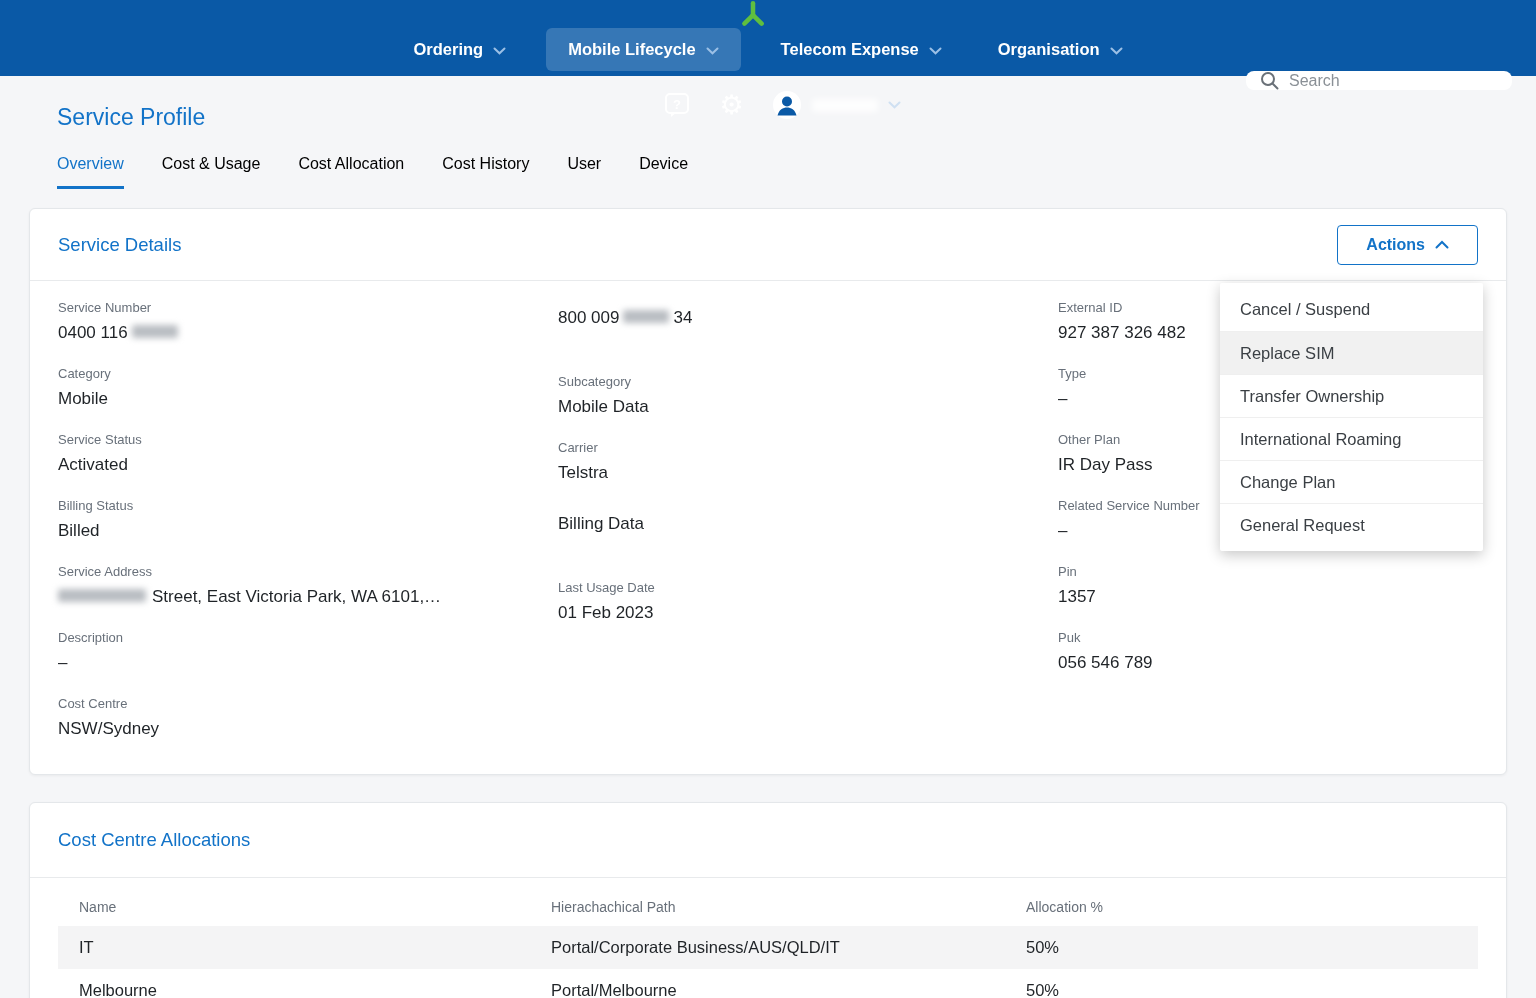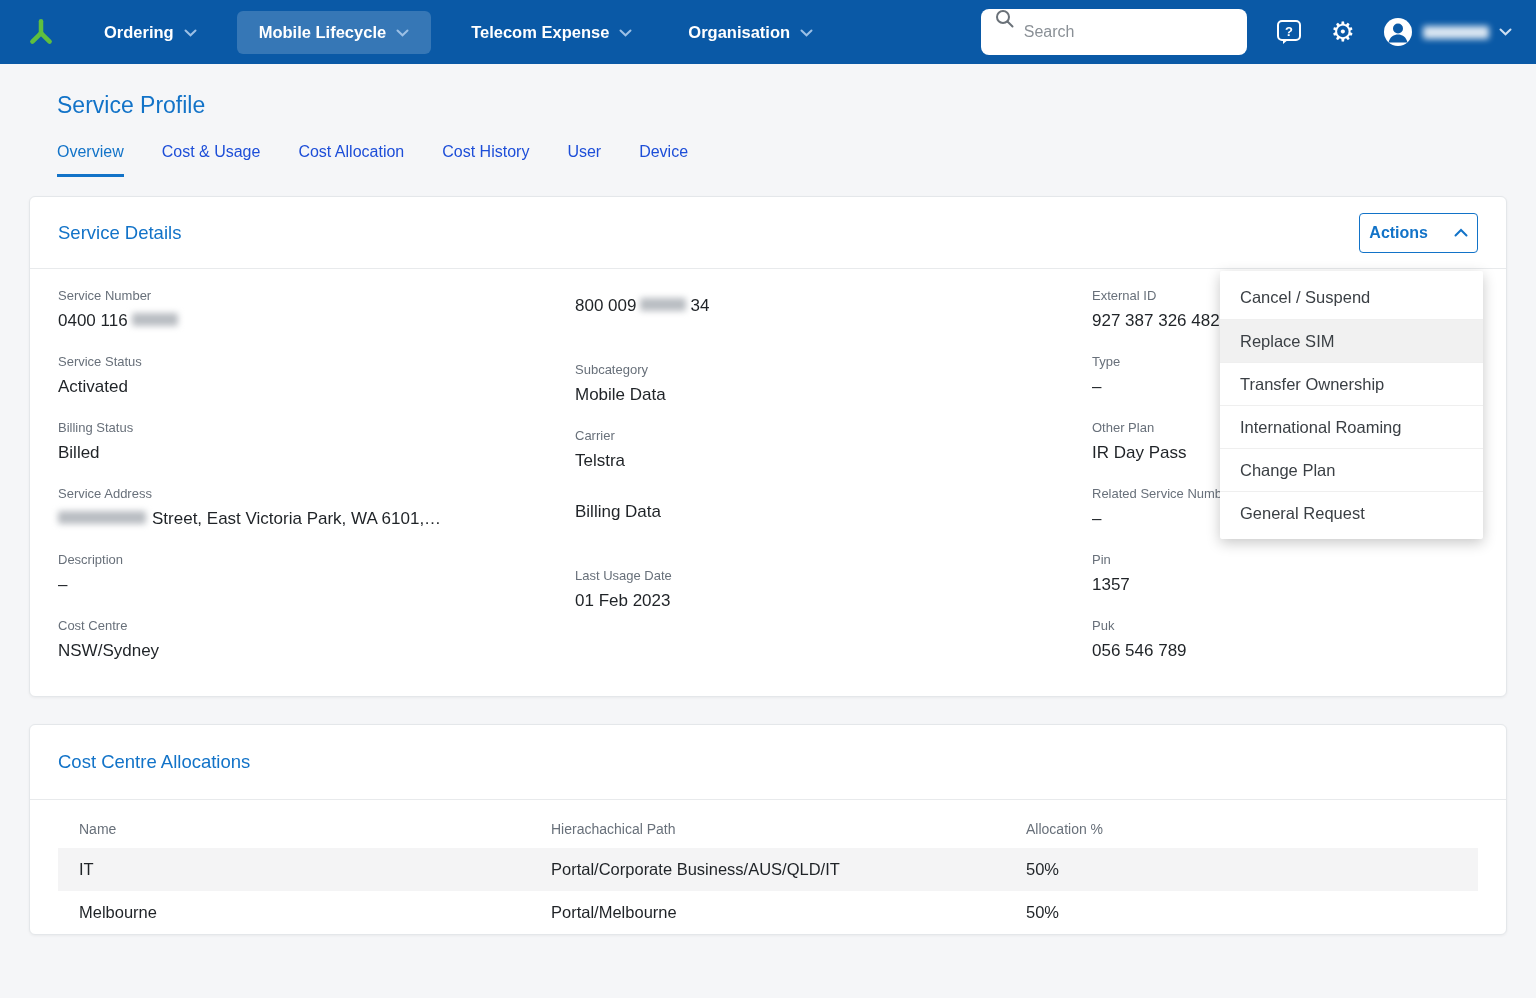--- a/index.html
+++ b/index.html
@@ -1,22 +1,22 @@
 <!DOCTYPE html>
 <html><head>
 <meta charset="utf-8">
 <style>
   * { margin:0; padding:0; box-sizing:border-box; }
   html,body { width:1536px; height:998px; overflow:hidden;
     font-family:"Liberation Sans","DejaVu Sans",sans-serif;
     background:#f5f6f8; }
 
   
-  .topnav { height:64px; background:#0a59a6; display:flex; align-items:center;
-    padding:0 24px; color:#fff; }
+  .topnav { height:76px; background:#0a59a6; display:flex; align-items:center;
+    padding:0 24px; color:#fff;flex-direction:column; }
   .logo { width:34px; height:34px; display:flex; align-items:center; justify-content:center;
     margin-right:30px; }
   .nav-items { display:flex; align-items:center; gap:24px; }
   .nav-item { display:flex; align-items:center; gap:10px; font-size:16.5px; font-weight:700;
     padding:12px 16px; border-radius:6px; cursor:pointer; white-space:nowrap; }
   .nav-item.active { background:rgba(255,255,255,0.18); padding:12px 22px; }
   .nav-chevron { margin-top:2px; }
 
   .search-box { margin-left:auto; width:266px; height:46px; background:#fff; border-radius:8px;
     display:flex; padding:0 14px; gap:10px; }
@@ -30,40 +30,40 @@
   .gear-glyph { font-size:27px; line-height:1; color:#fff; }
   .user-group { display:flex; align-items:center; gap:10px; cursor:pointer; }
   .redact { display:inline-block; background:#c9ccd1; border-radius:2px; filter:blur(3px); }
   .redact.on-blue { background:rgba(255,255,255,0.85); width:66px; height:13px; }
 
   
   .page { padding:0 29px; }
   .page-title { color:#1273c8; font-size:23px; font-weight:500; margin:28px 0 0 28px; }
 
   .tabs { display:flex; gap:38px; margin:24px 0 0 28px; }
-  .tab { font-size:16px; font-weight:500; color:#1d4ed8; padding-bottom:13px; cursor:pointer;
+  .tab { font-size:16px; font-weight:500; color:#000000; padding-bottom:13px; cursor:pointer;
     border-bottom:3px solid transparent; }
   .tab.active { color:#1273c8; border-bottom-color:#1273c8; }
 
   
   .card { background:#fff; border:1px solid #e4e7ea; border-radius:6px;
     box-shadow:0 1px 3px rgba(0,0,0,0.05); }
   .card-header { height:72px; display:flex; align-items:center; justify-content:space-between;
     padding:0 28px; border-bottom:1px solid #e8eaec; }
   .card-title { color:#1273c8; font-size:18.5px; font-weight:500; }
 
   .card.service-details { margin-top:19px; position:relative; }
 
-  .actions-btn { display:flex; align-items:center; gap:26px; background:#fff;
+  .actions-btn { display:flex; align-items:center; gap:10px; background:#fff;
     border:1px solid #1273c8; border-radius:4px; color:#1273c8; font-size:16px; font-weight:700;
-    padding:10px 9px; cursor:pointer; font-family:inherit; }
+    padding:10px 28px; cursor:pointer; font-family:inherit; }
 
   
   .fields-grid { display:grid; grid-template-columns:500px 500px auto;
-    padding:19px 16px 12px 28px;gap:17px; }
+    padding:19px 16px 12px 28px; }
   .field { height:66px; }
   .field-label { font-size:13px; color:#68707a; }
   .field-value { font-size:17px; color:#1f2327; margin-top:8px; }
   .redact.in-value { width:46px; height:13px; background:#b9bdc2; vertical-align:baseline; margin:0 4px; }
   .redact.addr { width:88px; margin:0 6px 0 0; }
 
   
   .actions-menu { position:absolute; top:74px; right:23px; width:263px; background:#fff;
     box-shadow:0 4px 14px rgba(0,0,0,0.22); border-radius:2px; padding:5px 0; z-index:20; }
   .menu-item { height:43px; display:flex; align-items:center; padding:0 20px; font-size:16.5px;
@@ -177,20 +177,24 @@
     </div>
 
     <div class="fields-grid">
 
       <div>
         <div class="field">
           <div class="field-label">Service Number</div>
           <div class="field-value"><span>0400 116</span><span class="redact in-value"></span></div>
         </div>
         <div class="field">
+          <div class="field-label">Category</div>
+          <div class="field-value">Mobile</div>
+        </div>
+        <div class="field">
           <div class="field-label">Service Status</div>
           <div class="field-value">Activated</div>
         </div>
         <div class="field">
           <div class="field-label">Billing Status</div>
           <div class="field-value">Billed</div>
         </div>
         <div class="field">
           <div class="field-label">Service Address</div>
           <div class="field-value"><span class="redact in-value addr"></span><span>Street, East Victoria Park, WA 6101,…</span></div>

